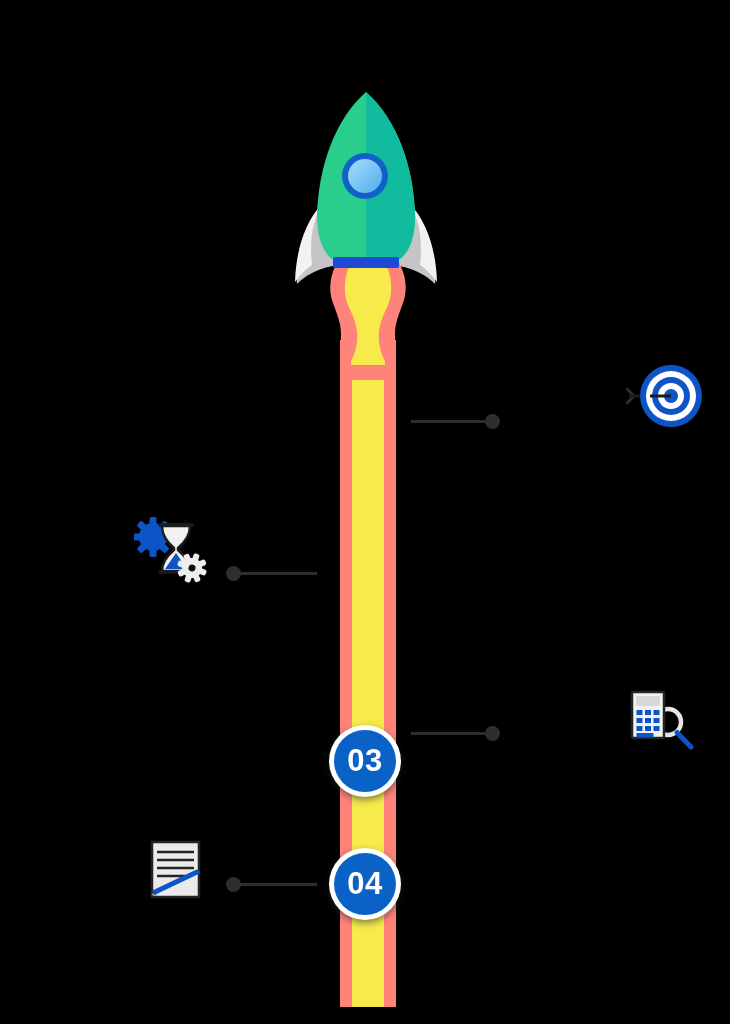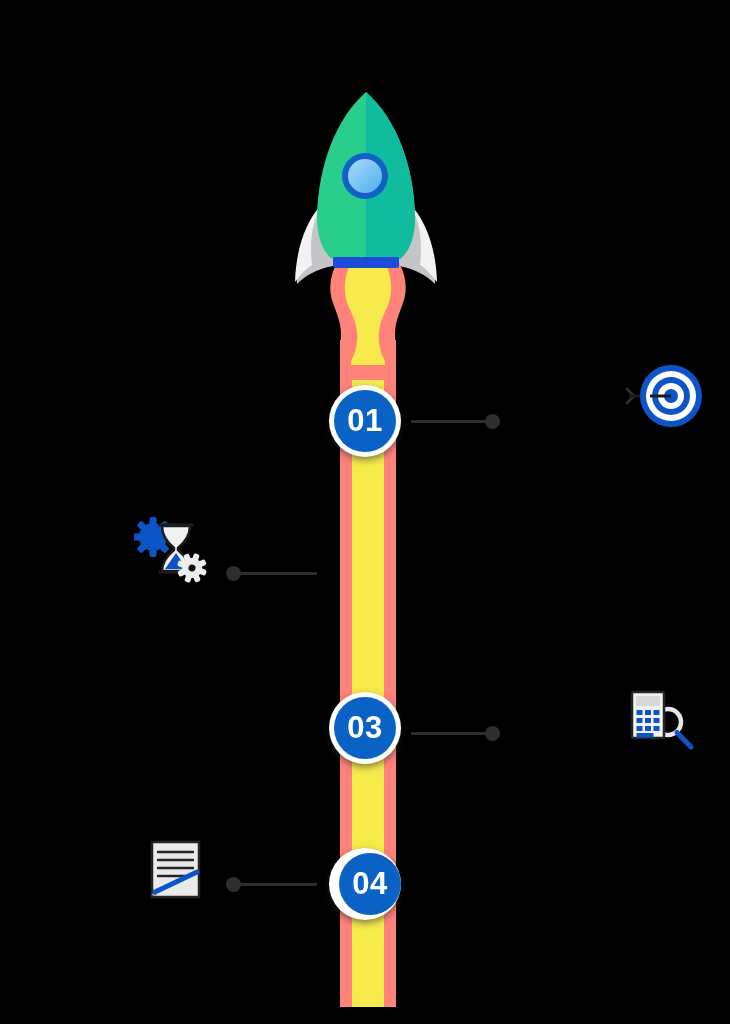--- a/index.html
+++ b/index.html
@@ -34,21 +34,21 @@
   .conn-4{left:240px;top:882.5px;width:77px;}
   .dot-4{left:225.5px;top:876.5px;}
 
   
   .node{
     position:absolute;left:329px;width:72px;height:72px;border-radius:50%;
     background:var(--node-ring,#fff);
     box-shadow:0 3px 7px rgba(40,40,40,.55);
     display:flex;align-items:center;justify-content:center;z-index:4;
   }
-  .node-1{top:385px;} .node-2{top:537px;} .node-3{top:692px;} .node-4{top:848px;justify-content:flex-end;}
+  .node-1{top:385px;} .node-2{top:537px;} .node-3{top:725px;} .node-4{top:848px;}
   .node-inner{
     width:62px;height:62px;border-radius:50%;
     background:var(--node-fill,#0B62C6);
     color:var(--node-number,#fff);
     font-weight:bold;font-size:31px;letter-spacing:.5px;
     display:flex;align-items:center;justify-content:center;
   }
 
   .icon-svg{position:absolute;z-index:3;}
   .rocket-svg{position:absolute;left:276px;top:80px;z-index:5;}
@@ -63,23 +63,20 @@
 
   <div class="connector conn-1"></div>
   <div class="connector-dot dot-1"></div>
   <div class="connector conn-2"></div>
   <div class="connector-dot dot-2"></div>
   <div class="connector conn-3"></div>
   <div class="connector-dot dot-3"></div>
   <div class="connector conn-4"></div>
   <div class="connector-dot dot-4"></div>
 
-  <div class="node node-1">
-    <div class="node-inner">01</div>
-  </div>
   <div class="node node-3">
     <div class="node-inner">03</div>
   </div>
   <div class="node node-4">
     <div class="node-inner">04</div>
   </div>
 
   <svg class="icon-svg" style="left:618px;top:360px" width="90" height="74" viewBox="618 360 90 74">
     <path d="M634,396 L627,389 M634,396 L627,403" stroke="#333" stroke-width="2.5" fill="none" stroke-linecap="round"></path>
     <line x1="629" y1="396" x2="672" y2="396" stroke="#1a1a1a" stroke-width="3"></line>

